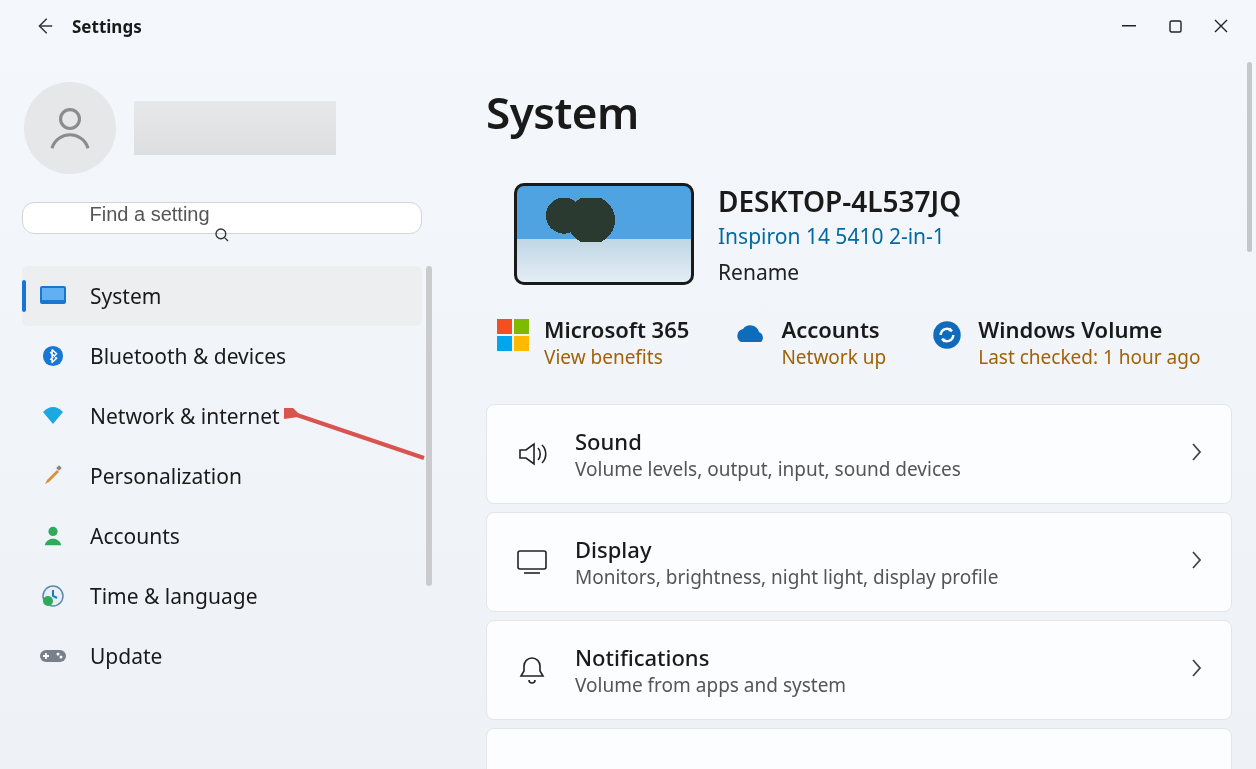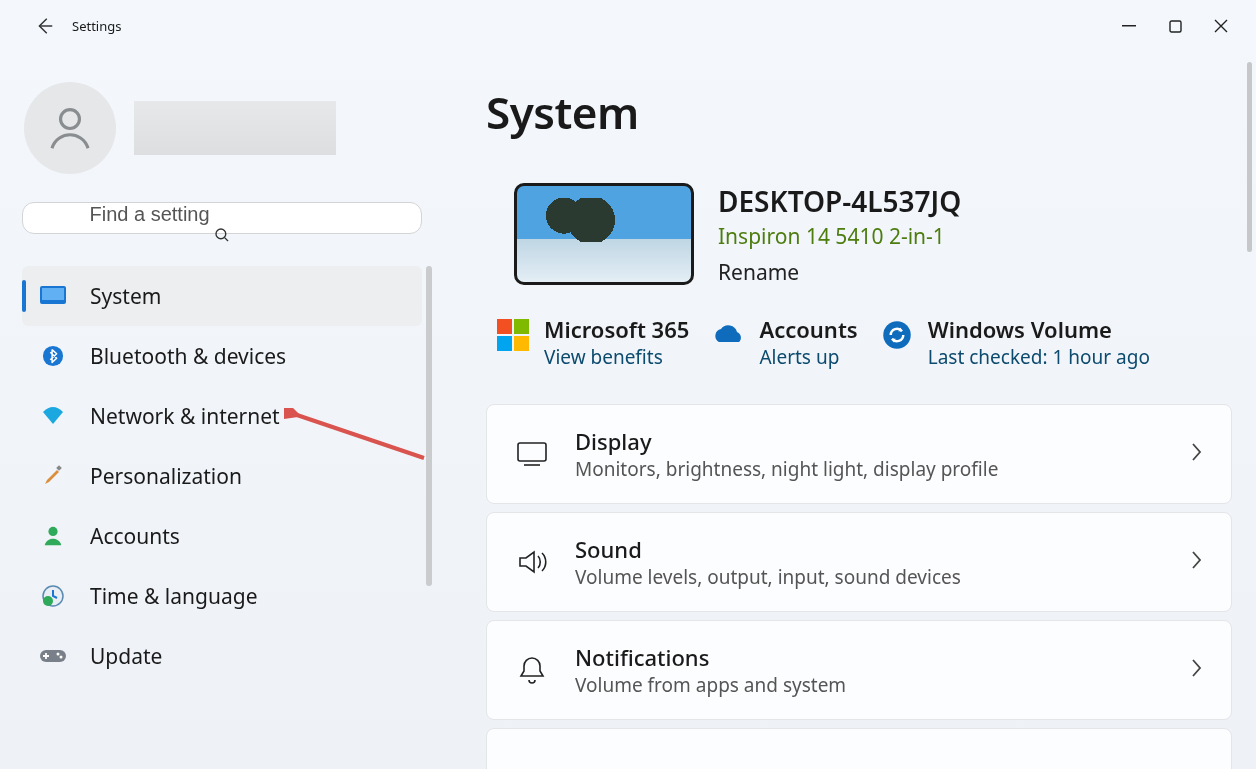--- a/index.html
+++ b/index.html
@@ -2,21 +2,21 @@
 <html><head>
 <meta charset="utf-8">
 <style>
   * { box-sizing: border-box; margin: 0; padding: 0; }
   html, body { width: 1256px; height: 769px; overflow: hidden; font-family: "Segoe UI Variable", "Segoe UI", system-ui, sans-serif; background: linear-gradient(#f4f8fc,#eef2f7); color: #1a1a1a; }
   .window { position: relative; width: 100%; height: 100%; }
 
   
   .titlebar { display: flex; align-items: center; height: 52px; padding: 0 12px 0 24px; }
   .back-btn { width: 40px; height: 40px; display:flex; align-items:center; justify-content:center; border-radius:4px; }
-  .app-title { margin-left: 8px; font-size: 13px; font-weight: 400; color:#1a1a1a; }
+  .app-title { margin-left: 8px; font-size: 17px; font-weight: 700; color:#1a1a1a; }
   .win-buttons { margin-left: auto; display:flex; gap: 0; }
   .win-btn { width: 46px; height: 32px; display:flex; align-items:center; justify-content:center; }
 
   .body { display:flex; flex-direction:row; position:absolute; top:52px; bottom:0; left:0; right:0; }
 
   
   .sidebar { width: 440px; padding: 30px 0 0 22px; position:relative; }
   .profile { display:flex; align-items:center; gap: 18px; margin-bottom: 28px; margin-left:2px; }
   .avatar { width: 92px; height: 92px; border-radius: 50%; background:#e5e7e9; display:flex; align-items:center; justify-content:center; }
   .name-plate { width: 202px; height: 54px; background: linear-gradient(#e6e8ea,#dcdee0); }
@@ -34,28 +34,28 @@
   .nav-scroll { position:absolute; right:-10px; top:0; width:6px; height:320px; background:#c9cbcd; border-radius:3px; }
 
   
   .main { flex:1; padding: 30px 24px 0 46px; position:relative; overflow:hidden; }
   .page-title { font-size: 44px; font-weight:600; margin-bottom: 40px; letter-spacing:-0.5px;}
 
   .device-row { display:flex; align-items:center; gap: 24px; margin-bottom: 28px; padding-left: 28px; }
   .wallpaper-thumb { width:180px; height:102px; border:3px solid #1a1a1a; border-radius:10px; background: linear-gradient(to bottom, #4ea3e0 0%, #4ea3e0 55%, #bfd6e4 55%, #e4eef5 100%); position:relative; overflow:hidden; }
   .wallpaper-thumb::after{ content:""; position:absolute; left:20px; top:12px; width:90px; height:44px; background: radial-gradient(circle at 30% 40%, #2a3a30 0 18px, transparent 18px), radial-gradient(circle at 60% 50%, #2a3a30 0 24px, transparent 24px); filter:blur(0.5px);}
   .device-info h2 { font-size: 28px; font-weight:600; margin-bottom:2px;}
-  .device-info .model { font-size:21px; color:#4d7c0f; margin-bottom:2px;}
+  .device-info .model { font-size:21px; color:#0369a1; margin-bottom:2px;}
   .device-info .rename { font-size:21px; color:#222;margin-top:8px; }
 
-  .status-row { display:flex; gap: 22px; margin-bottom: 34px; align-items:flex-start; padding-left:10px;}
+  .status-row { display:flex; gap: 44px; margin-bottom: 34px; align-items:flex-start; padding-left:10px;}
   .status-card { display:flex; align-items:flex-start; gap: 14px; }
   .status-icon { width:34px; height:34px; display:flex; align-items:center; justify-content:center; margin-top:4px;}
   .status-text .t { font-size:22px; font-weight:600; }
-  .status-text .s { font-size:19px; color:#0c4a6e; }
+  .status-text .s { font-size:19px; color:#a16207; }
 
   .settings-list { display:flex; flex-direction:column; gap: 8px; }
   .setting-card { background:#fcfdfe; border:1px solid #e3e5e7; border-radius:8px; height: 100px; display:flex; align-items:center; padding: 0 28px 0 28px; gap: 26px; }
   .setting-card.short{ height:50px; }
   .setting-icon { width:34px; height:34px; display:flex; align-items:center; justify-content:center; }
   .setting-text { flex:1; }
   .setting-text .t { font-size:22px; font-weight:500; }
   .setting-text .s { font-size:19px; color:#555; }
   .chev { color:#555; }
 
@@ -223,64 +223,64 @@
           </div>
         </div>
         <div class="status-card">
           <div class="status-icon">
               <svg width="34" height="22" viewBox="0 0 34 22">
                 <path d="M8 18a7 7 0 0 1 2-13 9 9 0 0 1 16 3 6 6 0 0 1 2 10z" fill="#0f6cbd"></path>
               </svg>
             </div>
           <div class="status-text">
             <div class="t">Accounts</div>
-            <div class="s">Alerts up</div>
+            <div class="s">Network up</div>
           </div>
         </div>
         <div class="status-card">
           <div class="status-icon">
               <svg width="30" height="30" viewBox="0 0 24 24">
                 <circle cx="12" cy="12" r="11" fill="#0f6cbd"></circle>
                 <path d="M7 12a5 5 0 0 1 9-3M17 12a5 5 0 0 1-9 3" stroke="#fff" stroke-width="2" fill="none"></path>
                 <path d="M15 6l1 3-3 0z M9 18l-1-3 3 0z" fill="#fff"></path>
               </svg>
             </div>
           <div class="status-text">
             <div class="t">Windows Volume</div>
             <div class="s">Last checked: 1 hour ago</div>
           </div>
         </div>
       </div>
 
       <div class="settings-list">
         <div class="setting-card">
           <div class="setting-icon">
+              <svg width="32" height="28" viewBox="0 0 32 28" fill="none" stroke="#222" stroke-width="1.6">
+                <path d="M4 10v8h6l8 6V4l-8 6z"></path>
+                <path d="M22 8c3 3 3 9 0 12M26 5c5 5 5 13 0 18"></path>
+              </svg>
+            </div>
+          <div class="setting-text">
+            <div class="t">Sound</div>
+            <div class="s">Volume levels, output, input, sound devices</div>
+          </div>
+          <div class="chev"><svg width="14" height="22" viewBox="0 0 14 22" fill="none" stroke="#444" stroke-width="1.8">
+                <path d="M4 3l7 8-7 8"></path>
+              </svg></div>
+        </div>
+        <div class="setting-card">
+          <div class="setting-icon">
               <svg width="32" height="26" viewBox="0 0 32 26" fill="none" stroke="#222" stroke-width="1.6">
                 <rect x="2" y="2" width="28" height="18" rx="2"></rect>
                 <path d="M8 24h16"></path>
               </svg>
             </div>
           <div class="setting-text">
             <div class="t">Display</div>
             <div class="s">Monitors, brightness, night light, display profile</div>
-          </div>
-          <div class="chev"><svg width="14" height="22" viewBox="0 0 14 22" fill="none" stroke="#444" stroke-width="1.8">
-                <path d="M4 3l7 8-7 8"></path>
-              </svg></div>
-        </div>
-        <div class="setting-card">
-          <div class="setting-icon">
-              <svg width="32" height="28" viewBox="0 0 32 28" fill="none" stroke="#222" stroke-width="1.6">
-                <path d="M4 10v8h6l8 6V4l-8 6z"></path>
-                <path d="M22 8c3 3 3 9 0 12M26 5c5 5 5 13 0 18"></path>
-              </svg>
-            </div>
-          <div class="setting-text">
-            <div class="t">Sound</div>
-            <div class="s">Volume levels, output, input, sound devices</div>
           </div>
           <div class="chev"><svg width="14" height="22" viewBox="0 0 14 22" fill="none" stroke="#444" stroke-width="1.8">
                 <path d="M4 3l7 8-7 8"></path>
               </svg></div>
         </div>
         <div class="setting-card">
           <div class="setting-icon">
               <svg width="28" height="30" viewBox="0 0 28 30" fill="none" stroke="#222" stroke-width="1.6">
                 <path d="M14 3a8 8 0 0 0-8 8v5l-3 5h22l-3-5v-5a8 8 0 0 0-8-8zM11 25a3 3 0 0 0 6 0"></path>
               </svg>

